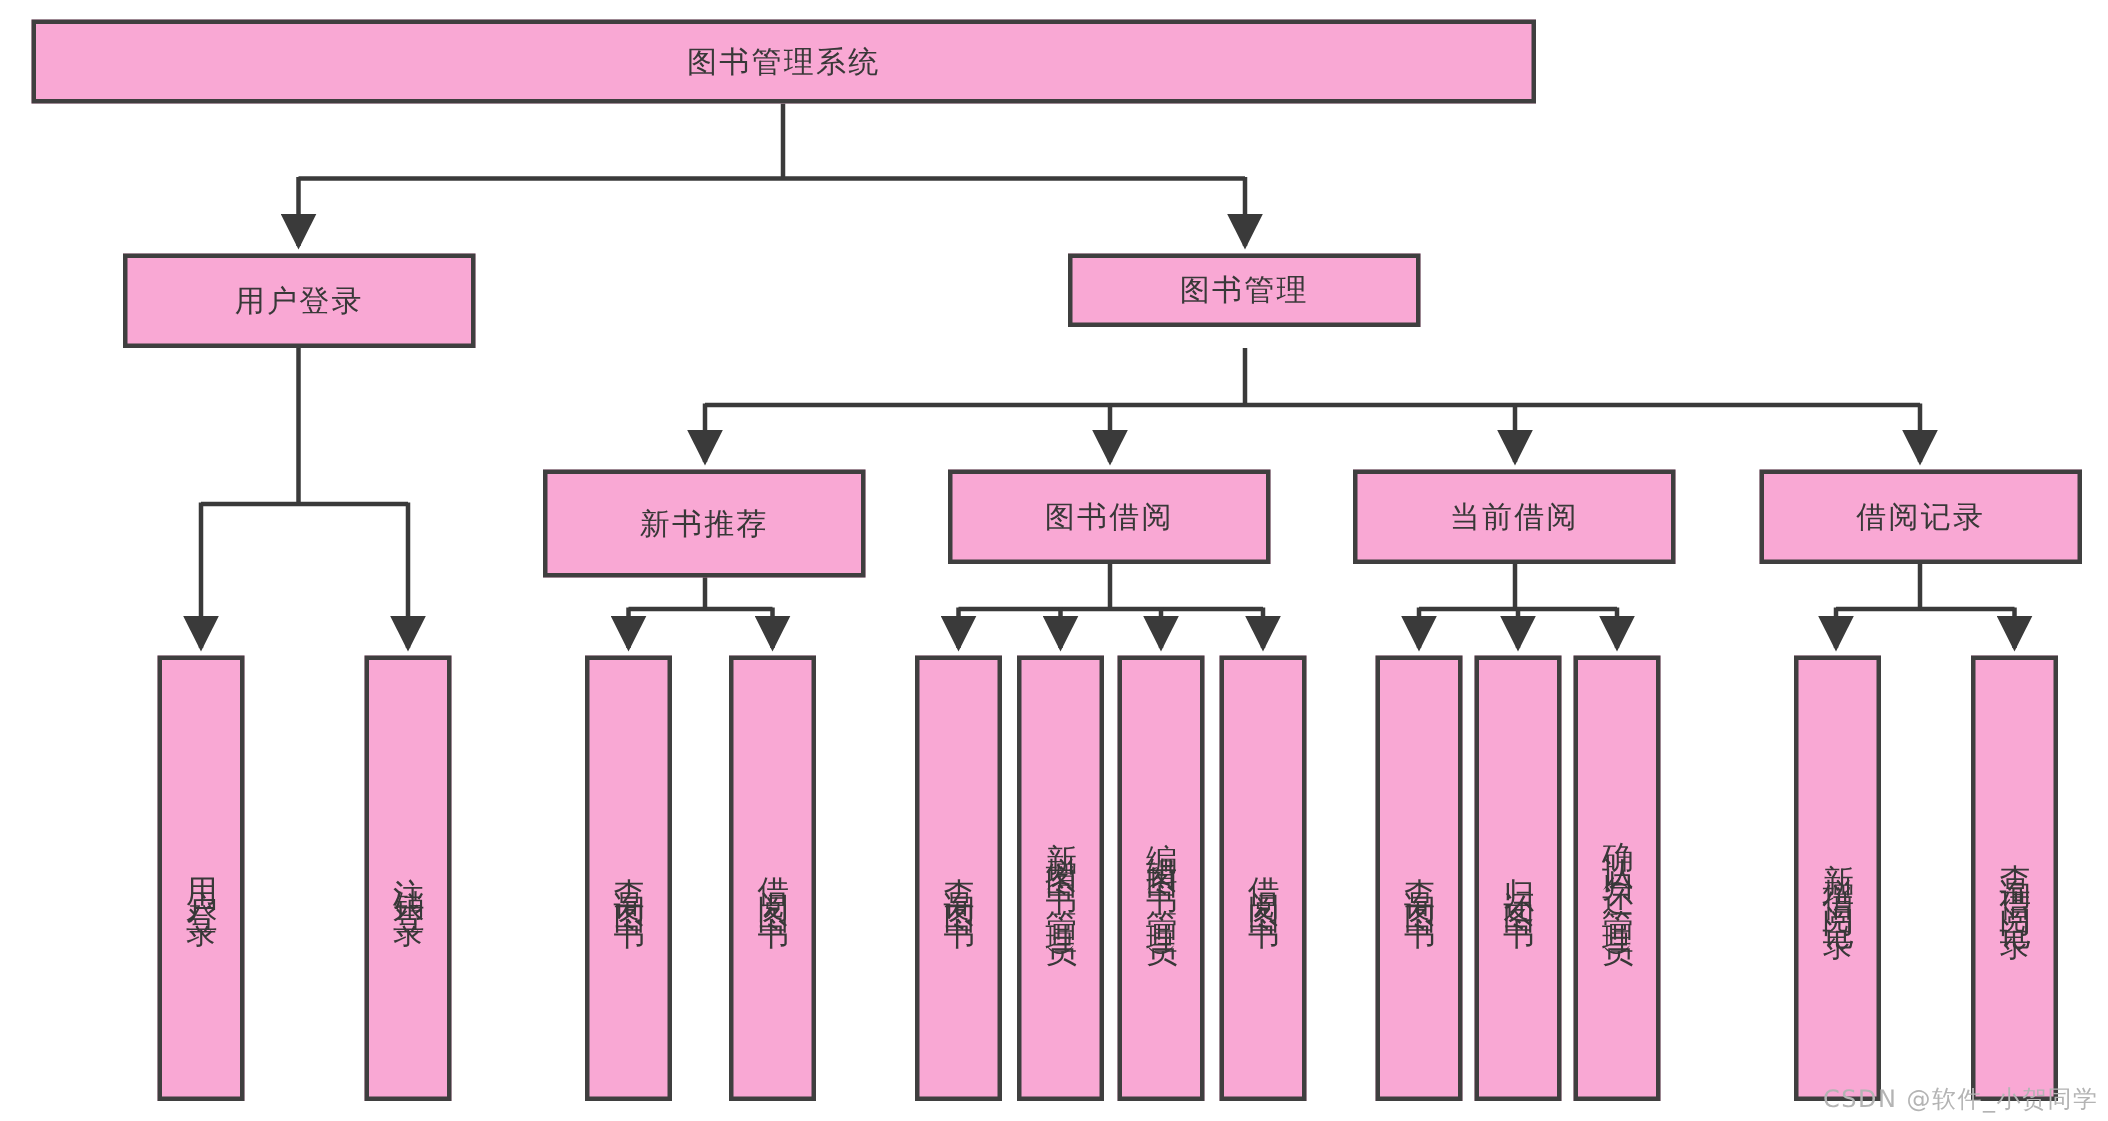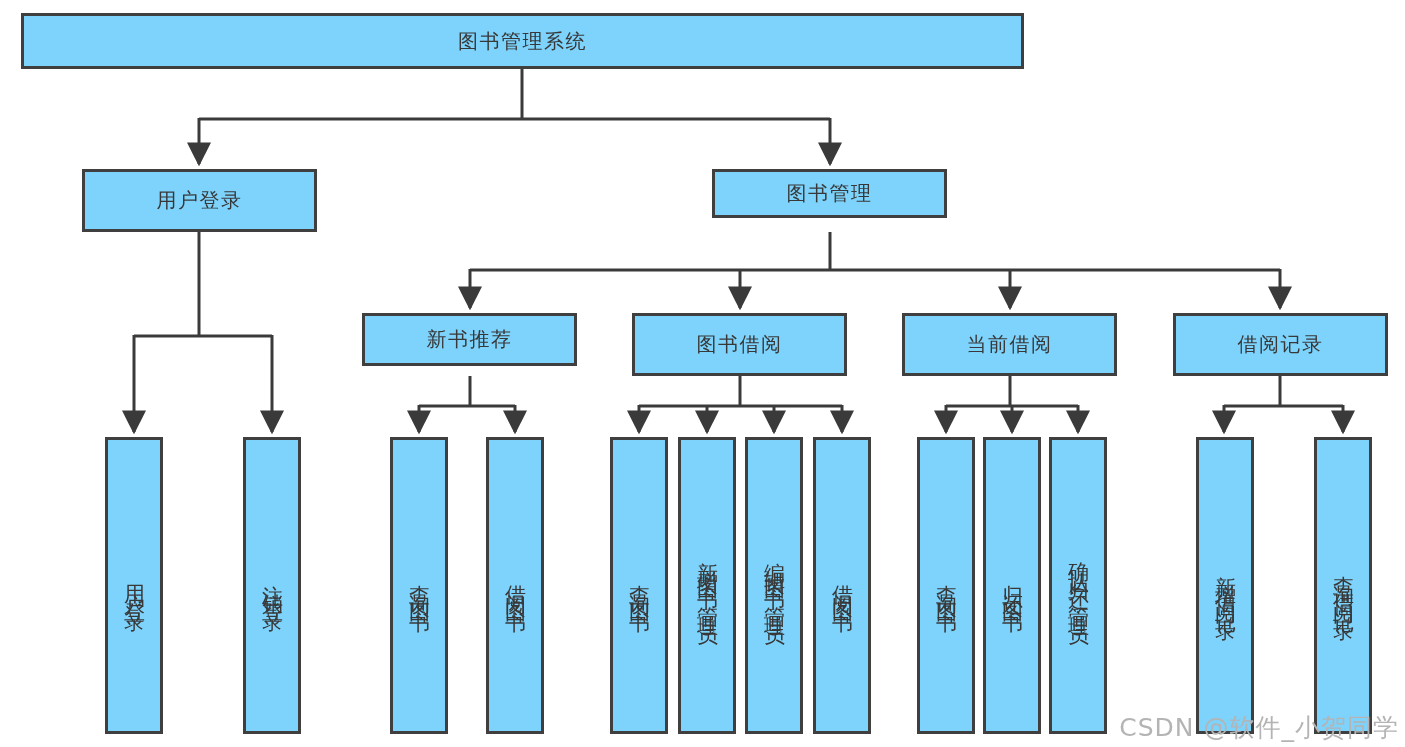--- a/index.html
+++ b/index.html
@@ -10,40 +10,40 @@
     overflow:hidden;
     font-family:"DejaVu Sans", sans-serif;
   }
   .wires {
     position:absolute; left:0; top:0; z-index:0;
   }
   .node {
     position:absolute;
     box-sizing:border-box;
     border:3px solid #3f3f3f;
-    background:#7dd3fc;
+    background:#f9a8d4;
     display:flex;
     align-items:center;
     justify-content:center;
     color:#383838;
     z-index:1;
   }
   .h-node { font-size:20px; letter-spacing:1.5px; }
   .v-node {
     writing-mode:vertical-rl;
     text-orientation:mixed;
     font-size:21px;
     letter-spacing:9px;
     line-height:1;
   }
   .watermark {
     position:absolute;
     right:6px; bottom:3px;
     color:#b4b4b4;
-    font-size:25px;
+    font-size:16px;
     letter-spacing:1px;
     z-index:3;
     white-space:nowrap;
   }
 </style>
 </head>
 <body>
 
 <div class="stage">
 
@@ -115,21 +115,21 @@
     <span>图书管理系统</span>
   </div>
 
   <div class="node h-node" style="left:82px;top:169px;width:235px;height:63px">
     <span>用户登录</span>
   </div>
   <div class="node h-node" style="left:712px;top:169px;width:235px;height:49px">
     <span>图书管理</span>
   </div>
 
-  <div class="node h-node" style="left:362px;top:313px;width:215px;height:53px">
+  <div class="node h-node" style="left:362px;top:313px;width:215px;height:72px">
     <span>新书推荐</span>
   </div>
   <div class="node h-node" style="left:902px;top:313px;width:215px;height:63px">
     <span>当前借阅</span>
   </div>
   <div class="node h-node" style="left:632px;top:313px;width:215px;height:63px">
     <span>图书借阅</span>
   </div>
   <div class="node h-node" style="left:1173px;top:313px;width:215px;height:63px">
     <span>借阅记录</span>

